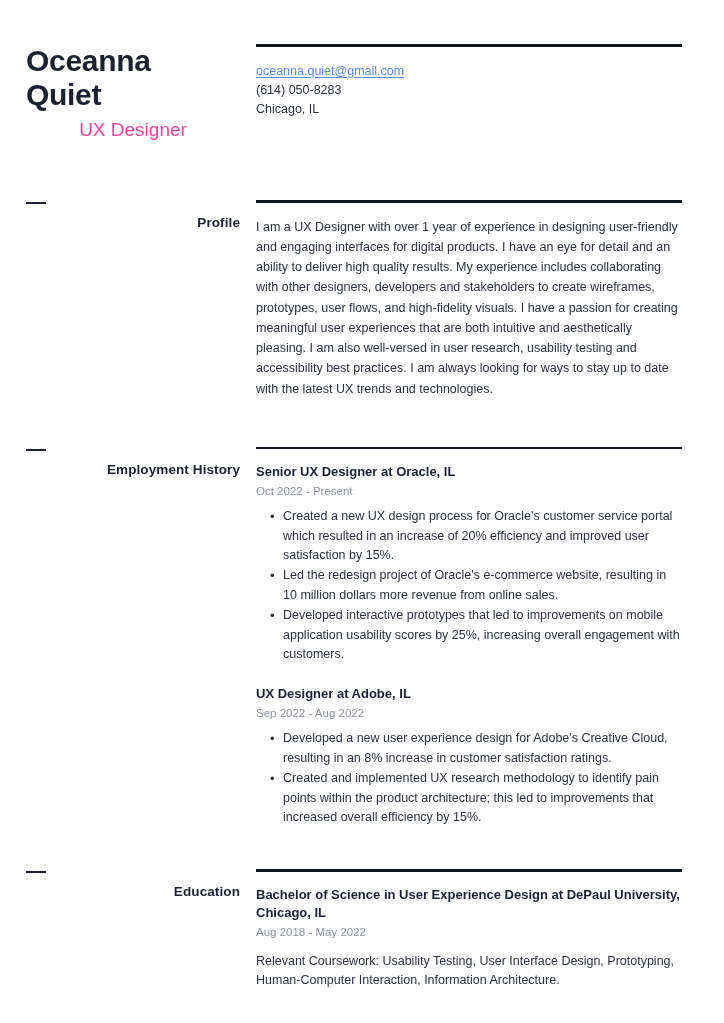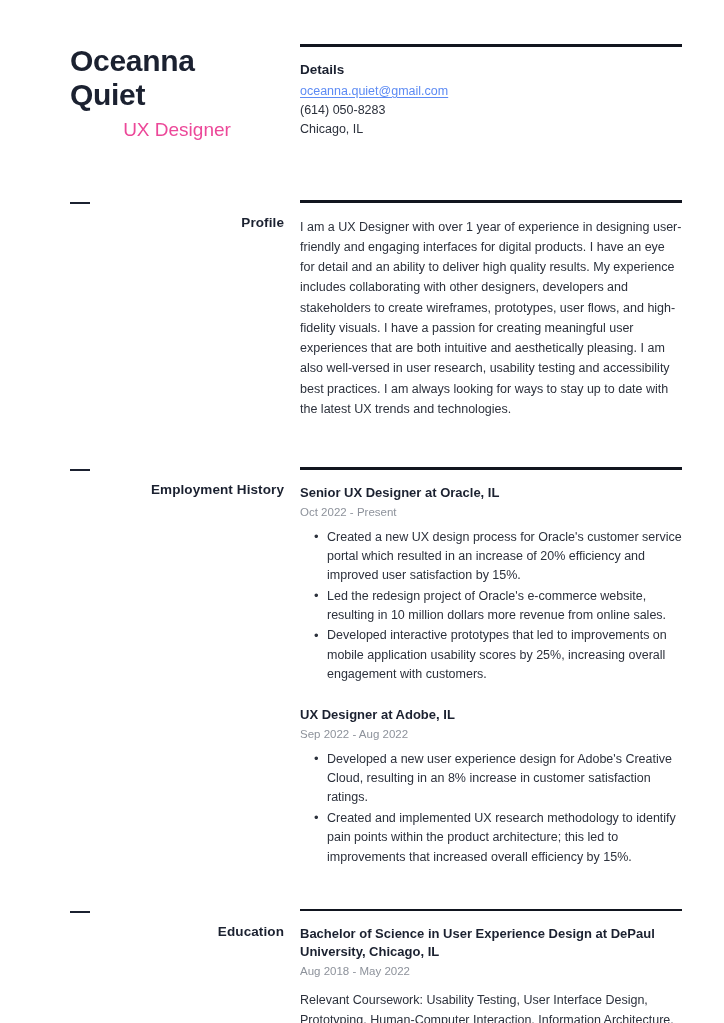--- a/index.html
+++ b/index.html
@@ -14,21 +14,21 @@
   body {
     font-family: "Liberation Sans", sans-serif;
     color: #222733;
     -webkit-font-smoothing: antialiased;
   }
 
   .page {
     position: relative;
     width: 724px;
     height: 1023px;
-    padding: 44px 42px 0 70px;
+    padding: 44px 42px 0 26px;
   }
 
   
   .row {
     display: flex;
     align-items: flex-start;
     width: 100%;
   }
   .col-left {
     width: 230px;
@@ -170,21 +170,20 @@
       <div class="name">
         <span>Oceanna</span><br>
         <span>Quiet</span>
       </div>
       <div class="job-title">UX Designer</div>
     </div>
 
     <div class="col-right">
       <div class="rule"></div>
       <div class="rule-gap"></div>
-      <div class="block-title">Details</div>
       <div>
         <span class="link" style="color: rgb(93, 139, 244);">oceanna.quiet@gmail.com</span>
       </div>
       <div class="detail-line">(614) 050-8283</div>
       <div class="detail-line">Chicago, IL</div>
     </div>
   </div>
 
   <div class="row sec-profile">
     <div class="col-left side-label-wrap">

